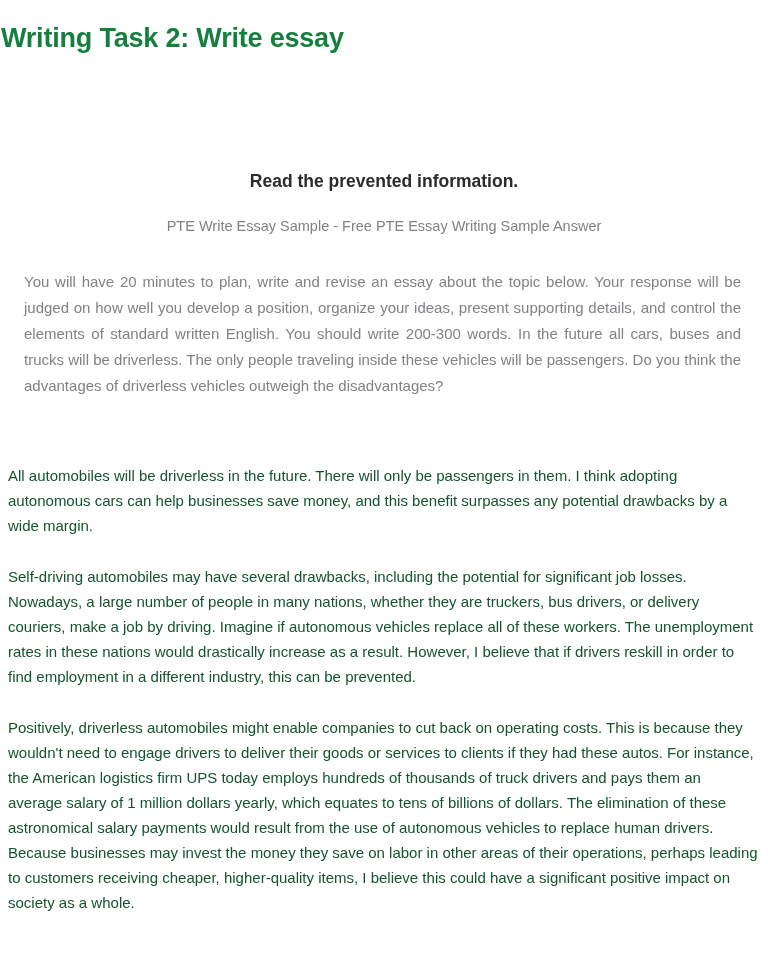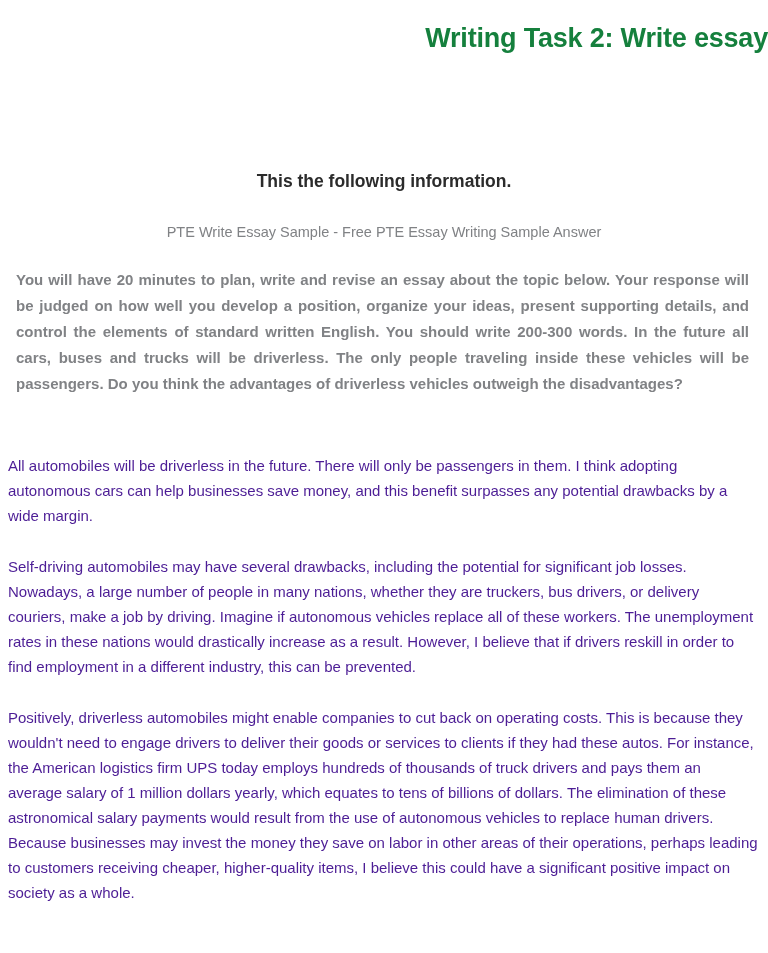--- a/index.html
+++ b/index.html
@@ -20,60 +20,59 @@
     min-height: 953px;
     box-sizing: border-box;
     padding: 0;
     background: #ffffff;
   }
 
   
   .page-title {
     margin: 0;
     padding: 22px 0 0 1px;
-    text-align: right;
+    text-align: left;
     font-size: 27px;
     line-height: 1.2;
     font-weight: bold;
     color: #15803d;
     letter-spacing: -0.2px;
   }
 
   
   .section-heading {
     margin: 0;
     padding: 117px 0 0 0;
     text-align: center;
     font-size: 17.5px;
     line-height: 1.2;
     font-weight: bold;
     color: #2b2b2b;
   }
 
   
   .subtitle {
-    margin: 6px;
+    margin: 0;
     padding: 26px 0 0 0;
     text-align: center;
     font-size: 14.5px;
     line-height: 1.2;
     color: #808285;
     font-weight: normal;
   }
 
   
   .instructions {
-    margin: 8px;
+    margin: 16px;
     padding: 17px 11px 0 8px;
     text-align: justify;
     text-justify: inter-word;
     font-size: 15px;
     line-height: 26px;
     color: #808285;
-    font-weight: bold;
   }
 
   
   .sample-heading {
     margin: 0;
     padding: 28px 0 0 22px;
     font-size: 16.5px;
     line-height: 1.2;
     font-weight: bold;
     color: #15803d;
@@ -82,34 +81,34 @@
   
   .essay {
     margin: 0;
     padding: 48px 10px 0 8px;
   }
   .essay p {
     margin: 0 0 26px 0;
     text-align: left;
     font-size: 15px;
     line-height: 25px;
-    color: #4c1d95;
+    color: #14532d;
   }
   .essay p:last-child {
     margin-bottom: 12px;
   }
 </style>
 </head>
 <body>
 
 <div class="page">
 
   <h1 class="page-title">Writing Task 2: Write essay</h1>
 
-  <h2 class="section-heading">This the following information.</h2>
+  <h2 class="section-heading">Read the prevented information.</h2>
 
   <p class="subtitle">PTE Write Essay Sample - Free PTE Essay Writing Sample Answer</p>
 
   <p class="instructions">You will have 20 minutes to plan, write and revise an essay about the topic below. Your response will be judged on how well you develop a position, organize your ideas, present supporting details, and control the elements of standard written English. You should write 200-300 words. In the future all cars, buses and trucks will be driverless. The only people traveling inside these vehicles will be passengers. Do you think the advantages of driverless vehicles outweigh the disadvantages?</p>
 
 
   <div class="essay">
     <p>All automobiles will be driverless in the future. There will only be passengers in them. I think adopting autonomous cars can help businesses save money, and this benefit surpasses any potential drawbacks by a wide margin.</p>
     <p>Self-driving automobiles may have several drawbacks, including the potential for significant job losses. Nowadays, a large number of people in many nations, whether they are truckers, bus drivers, or delivery couriers, make a job by driving. Imagine if autonomous vehicles replace all of these workers. The unemployment rates in these nations would drastically increase as a result. However, I believe that if drivers reskill in order to find employment in a different industry, this can be prevented.</p>
     <p>Positively, driverless automobiles might enable companies to cut back on operating costs. This is because they wouldn't need to engage drivers to deliver their goods or services to clients if they had these autos. For instance, the American logistics firm UPS today employs hundreds of thousands of truck drivers and pays them an average salary of 1 million dollars yearly, which equates to tens of billions of dollars. The elimination of these astronomical salary payments would result from the use of autonomous vehicles to replace human drivers. Because businesses may invest the money they save on labor in other areas of their operations, perhaps leading to customers receiving cheaper, higher-quality items, I believe this could have a significant positive impact on society as a whole.</p>

